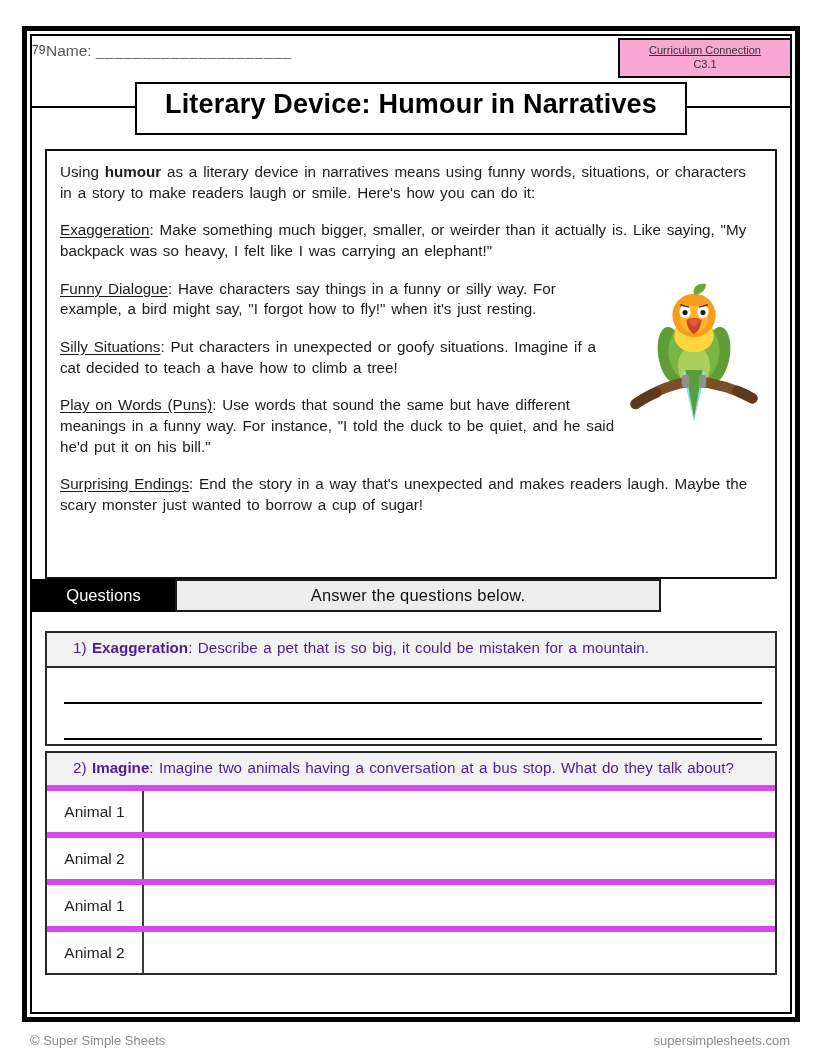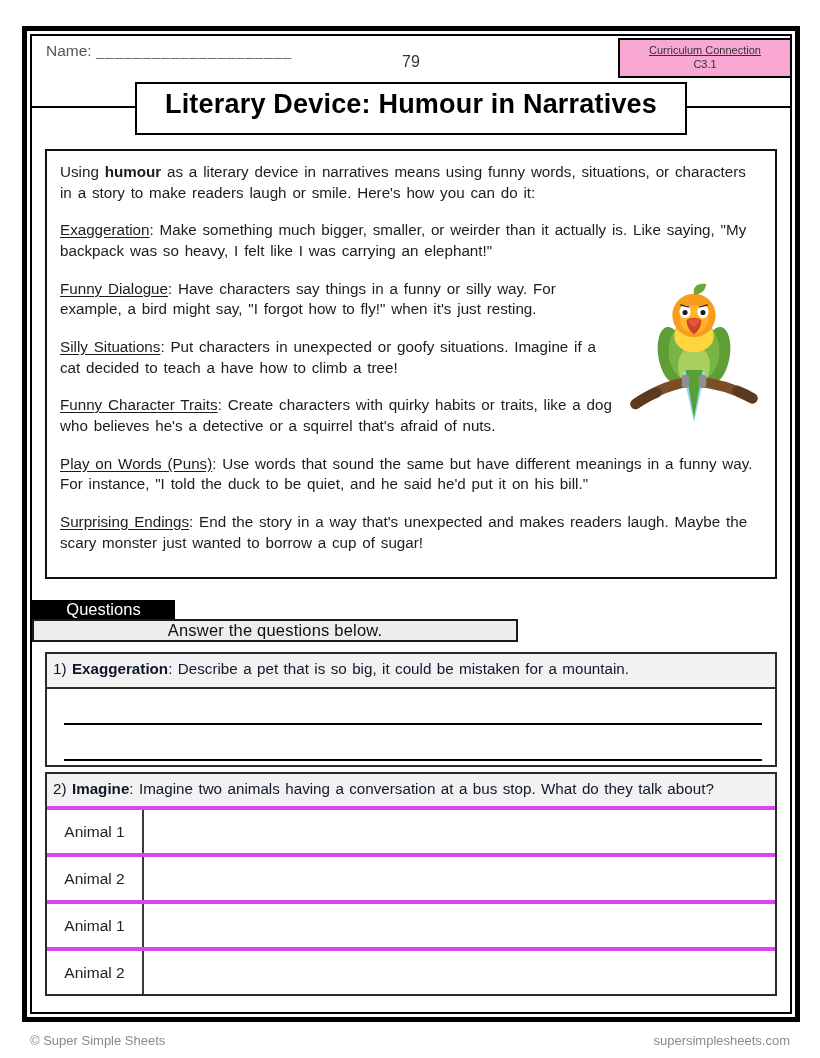--- a/index.html
+++ b/index.html
@@ -17,21 +17,21 @@
   }
   .page-inner {
     position:absolute; inset:3px;
     border:2px solid #000;
     background:#fff;
   }
   
   .header-row { position:relative; height:30px; margin-top:4px; }
   .name-wrap { position:absolute; left:14px; top:2px; font-size:15.5px; color:#555; }
   .name-line { color:#666; letter-spacing:1px; font-size:15px; }
-  .page-number { position:absolute; left:0; right:0; top:13px; text-align:center; font-size:16px; color:#333; }
+  .page-number { position:absolute; left:0; right:0; top:3px; text-align:left; font-size:12px; color:#333; }
   .curriculum-box {
     position:absolute; top:-2px; right:-2px; width:174px;
     background:#f9a8d4; border:2px solid #000;
     text-align:center; padding:3px 4px 4px; line-height:1.3;
   }
   .curriculum-title { font-size:11px; color:#333; text-decoration:underline; }
   .curriculum-code { font-size:11px; color:#333; }
   
   .title-wrap { position:relative; margin-top:12px; height:48px; }
   .title-line { position:absolute; left:0; right:0; top:24px; border-top:2px solid #000; }
@@ -45,43 +45,43 @@
     margin:19px 13px 0; height:430px; overflow:hidden;
     border:2px solid #111; padding:11px 13px; background:#fff;
     font-size:15.2px; line-height:1.36; word-spacing:1.6px; color:#1c1c1c;
   }
   .intro-box p { margin-bottom:17px; }
   .intro-box p:last-child { margin-bottom:0; }
   .term { text-decoration:underline; text-underline-offset:2px; }
   .bold { font-weight:700; }
   .parrot-float { float:right; width:132px; height:146px; margin:2px 2px 4px 10px; }
   
-  .questions-bar { display:flex; margin-top:21px; height:33px;flex-direction:column; }
+  .questions-bar { display:flex; height:33px; }
   .qbar-black {
     width:143px; background:#000; color:#fff;
     display:flex; align-items:center; justify-content:center;
     font-size:16.5px;
   }
   .qbar-gray {
     width:486px; background:#ededed; border:2px solid #1a1a1a;
     display:flex; align-items:center; justify-content:center;
     font-size:16.5px; color:#111; letter-spacing:0.2px;
   }
   
   .qbox { margin:19px 13px 0; border:2px solid #2a2a2a; background:#fff; }
   .q-header {
     background:#f2f2f2; border-bottom:2px solid #2a2a2a;
-    padding:5px 6px 7px; font-size:15.2px; line-height:1.35; word-spacing:1.2px; color:#0f172a;
+    padding:5px 26px 7px; font-size:15.2px; line-height:1.35; word-spacing:1.2px; color:#4c1d95;
   }
   .answer-area { position:relative; height:76px; }
   .answer-line { position:absolute; left:17px; right:13px; border-top:2px solid #000; }
   .answer-line.l1 { top:34px; }
   .answer-line.l2 { top:70px; }
   .qbox2 { margin-top:5px; }
-  .dialogue-row { display:flex; height:47px; border-top:4px solid #d946ef;justify-content:space-between; }
+  .dialogue-row { display:flex; height:47px; border-top:6px solid #d946ef;justify-content:space-between; }
   .dialogue-label {
     width:97px; border-right:2px solid #3a3a3a;
     display:flex; align-items:center; justify-content:center;
     font-size:15.5px; color:#222;
   }
   .dialogue-cell { flex:1; }
   
   .footer {
     position:absolute; left:30px; right:30px; top:1033px;
     display:flex; justify-content:space-between;
@@ -159,23 +159,20 @@
       </div>
 
       <p>
         <span class="term">Funny Dialogue</span><span>: Have characters say things in a funny or silly way. For example, a bird might say, "I forgot how to fly!" when it's just resting.</span>
       </p>
 
       <p>
         <span class="term">Silly Situations</span><span>: Put characters in unexpected or goofy situations. Imagine if a cat decided to teach a have how to climb a tree!</span>
       </p>
 
-      <p>
-        <span class="term">Funny Character Traits</span><span>: Create characters with quirky habits or traits, like a dog who believes he's a detective or a squirrel that's afraid of nuts.</span>
-      </p>
 
       <p>
         <span class="term">Play on Words (Puns)</span><span>: Use words that sound the same but have different meanings in a funny way. For instance, "I told the duck to be quiet, and he said he'd put it on his bill."</span>
       </p>
 
       <p>
         <span class="term">Surprising Endings</span><span>:  End the story in a way that's unexpected and makes readers laugh. Maybe the scary monster just wanted to borrow a cup of sugar!</span>
       </p>
     </div>
 

